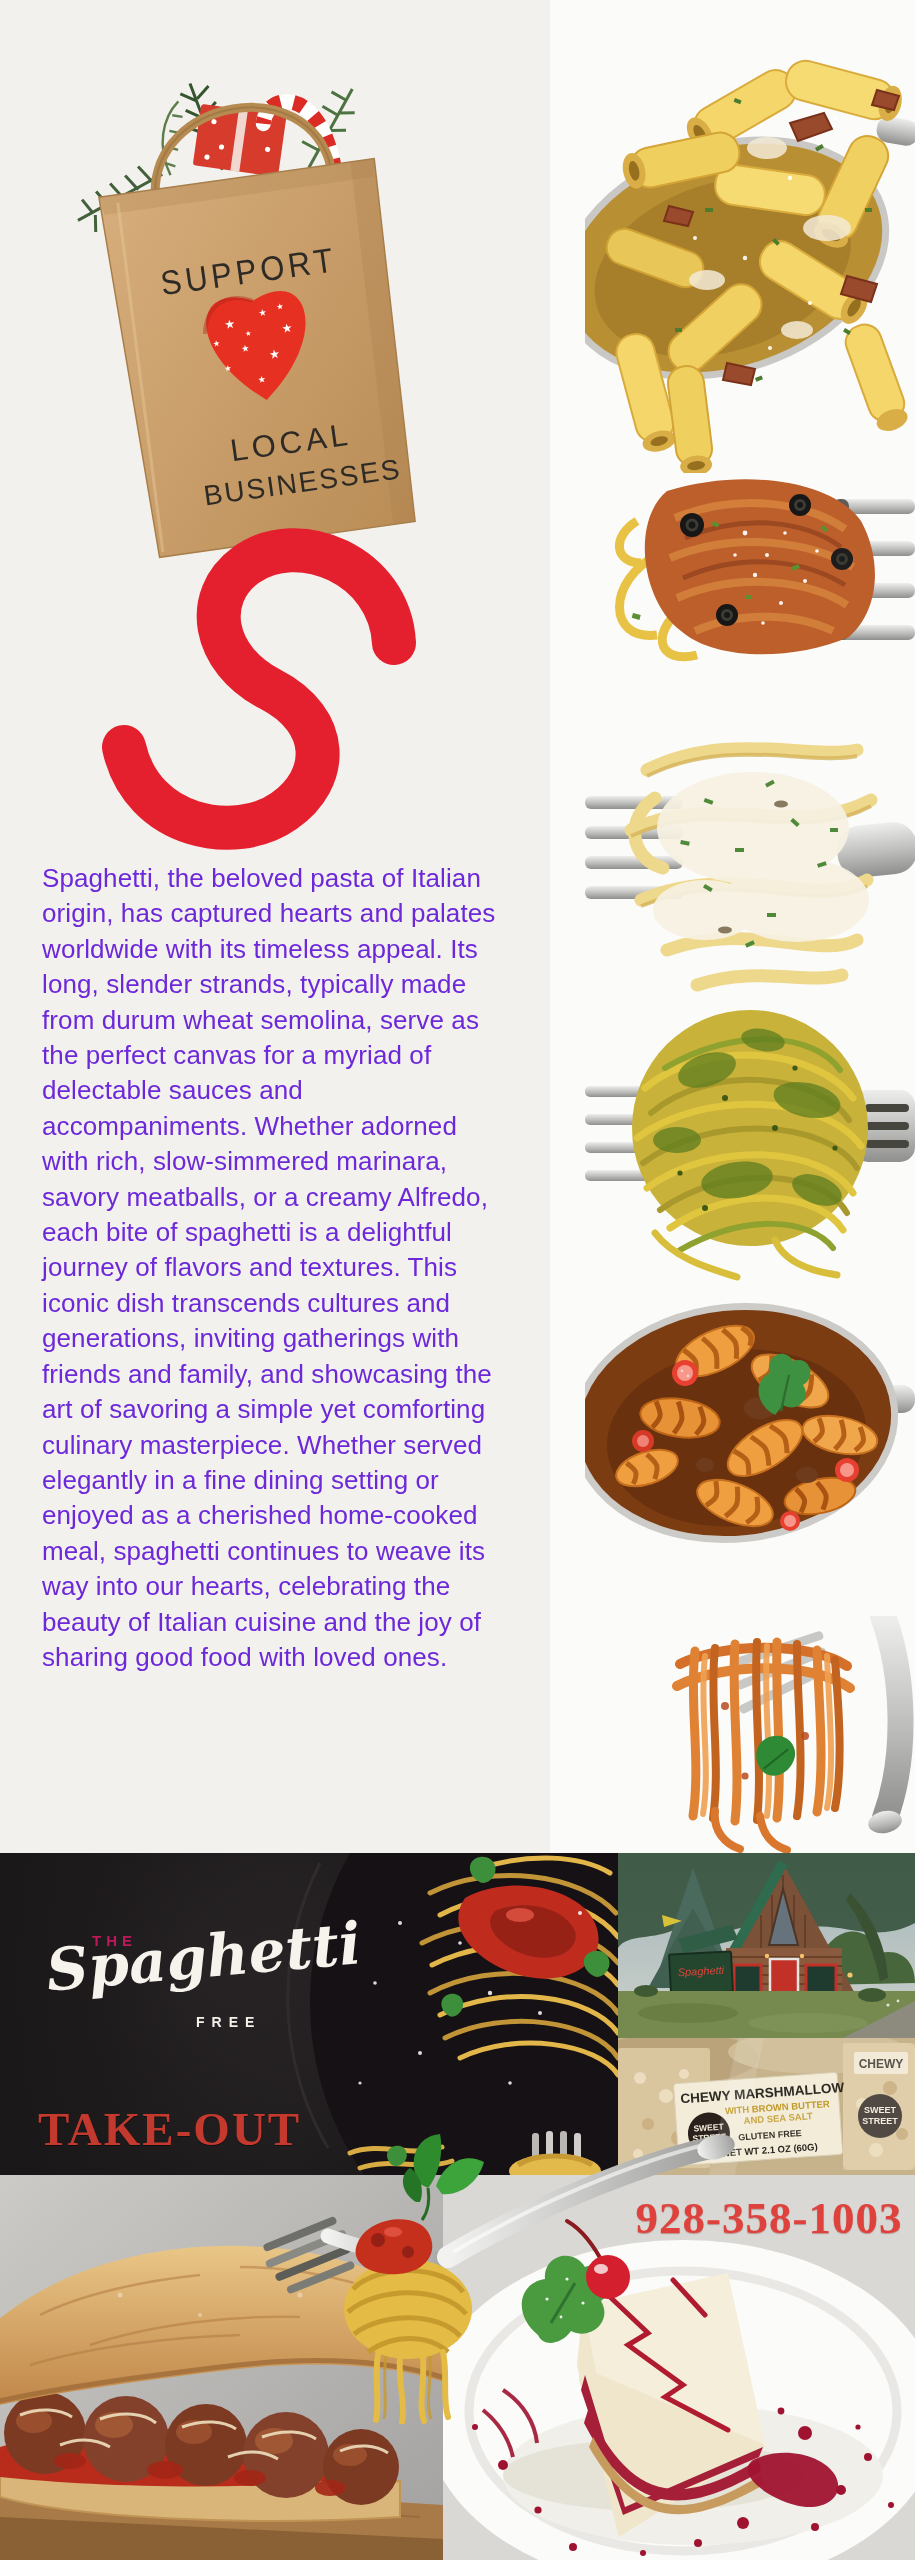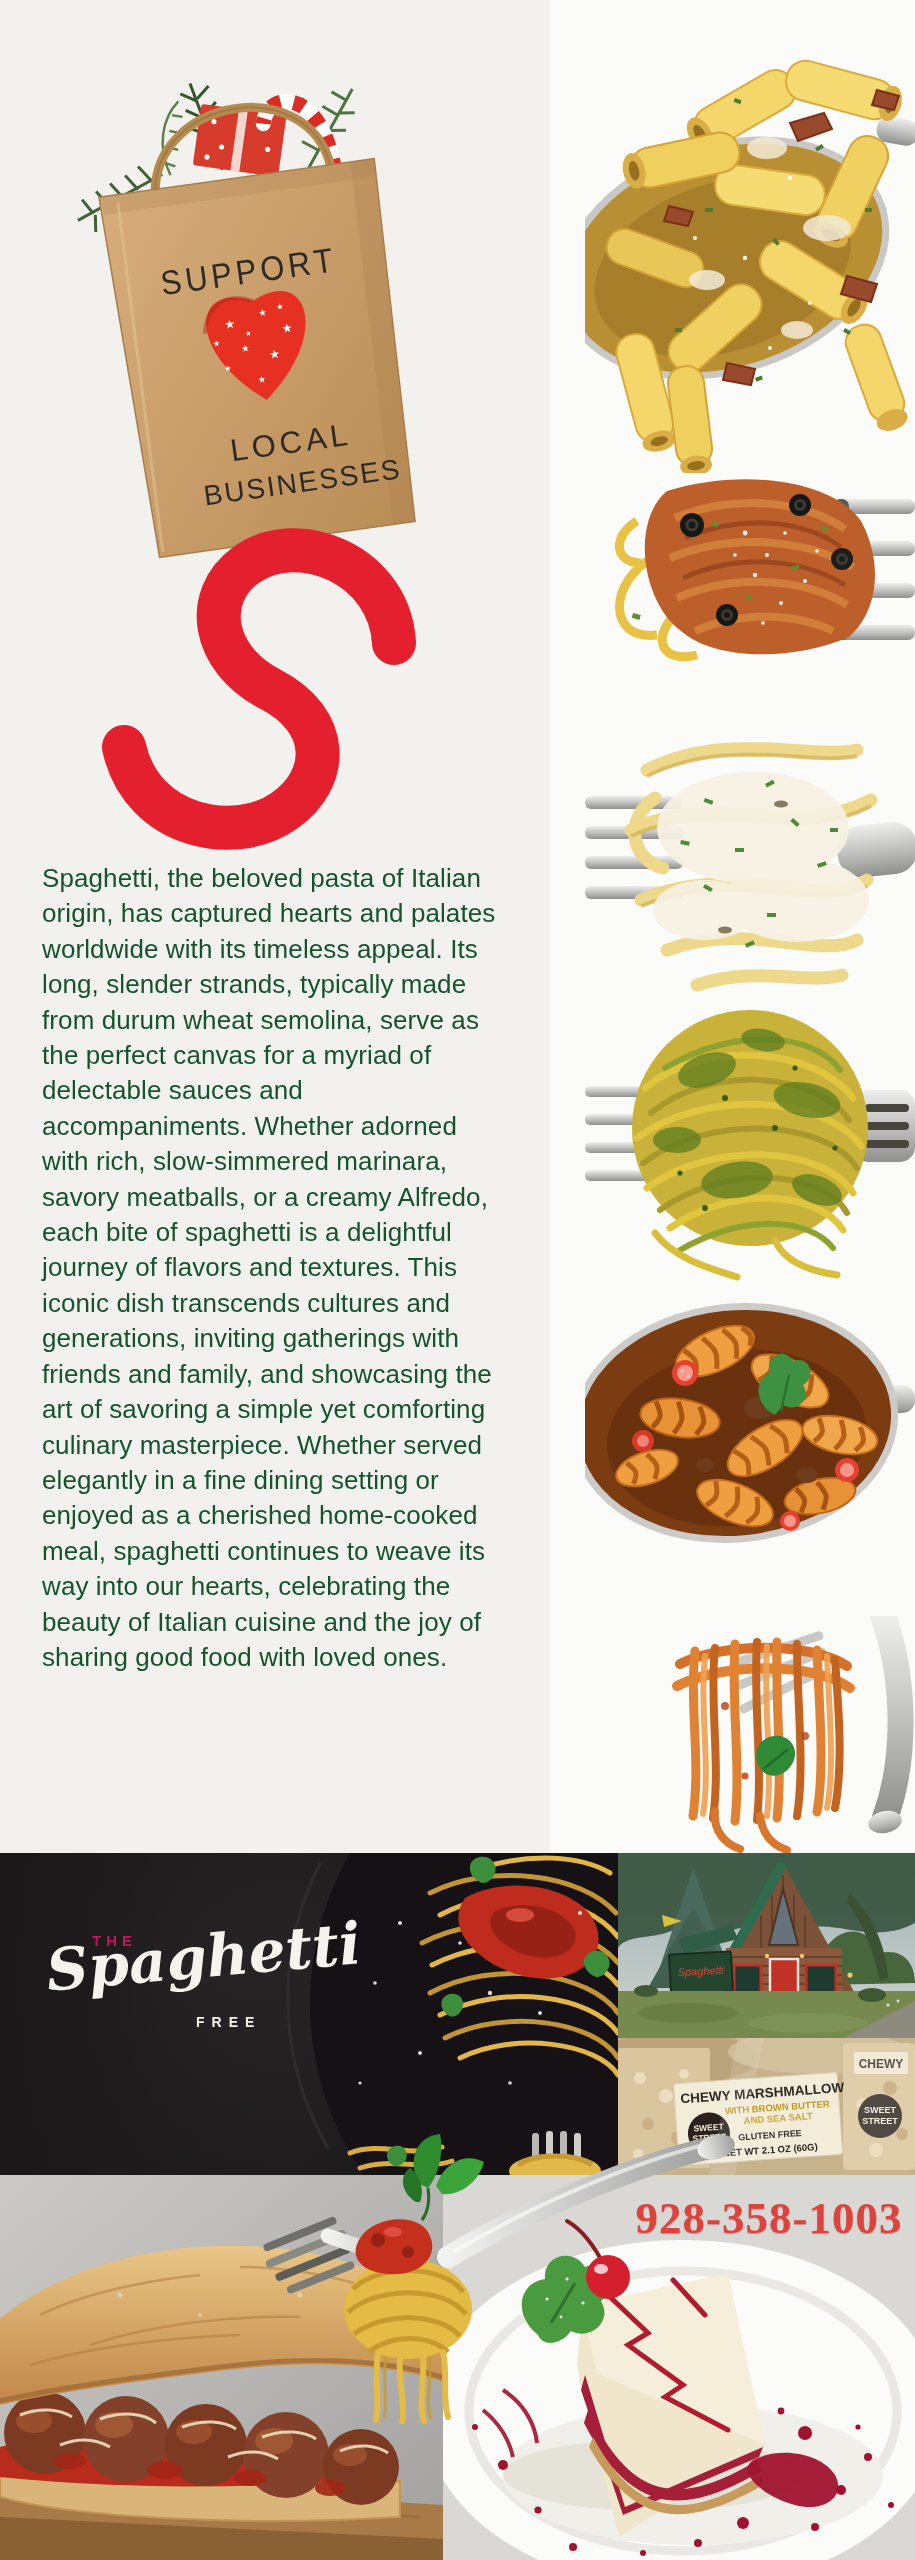--- a/index.html
+++ b/index.html
@@ -2,21 +2,21 @@
 <html><head>
 <meta charset="utf-8">
 <style>
   html,body{margin:0;padding:0;background:#e9e8e6;}
   .page{position:relative;width:915px;height:2560px;background:#f2f1ee;overflow:hidden;
         font-family:"Liberation Sans",sans-serif;}
   .abs{position:absolute;}
   
   .photo-strip{left:550px;top:0;width:365px;height:1853px;background:#fbfbfa;}
   
-  .article{left:42px;top:861px;width:458px;font-size:26px;line-height:35.4px;color:#14532d;
+  .article{left:42px;top:861px;width:458px;font-size:26px;line-height:35.4px;color:#6d28d9;
            letter-spacing:.1px;}
   
   .promo{left:0;top:1853px;width:618px;height:322px;overflow:hidden;
          background:radial-gradient(circle at 32% 38%, #2b2729 0%, #1c191b 62%, #141113 100%);}
   .brand-the{left:92px;top:1932px;font-size:15px;letter-spacing:5px;font-weight:bold;color:#be185d;}
   .brand-name{left:46px;top:1923px;font-size:58px;font-style:italic;font-weight:600;
               font-family:"DejaVu Serif",serif;color:#f6f3ed;transform:rotate(-5deg);}
   .brand-shack{left:196px;top:2014px;font-size:14px;letter-spacing:7px;font-weight:bold;color:#f3f0ea;}
   .promo-line{left:38px;width:330px;font-family:"Liberation Serif",serif;font-weight:bold;
               font-size:47px;letter-spacing:2px;color:#c3392e;text-shadow:0 1px 0 rgba(0,0,0,.45);}
@@ -552,20 +552,21 @@
         <ellipse cx="275" cy="318" rx="46" ry="17" fill="#e2b94b"></ellipse>
         <path d="M238 312 C255 300 295 300 312 312" fill="none" stroke="#c79a33" stroke-width="5"></path>
       </g>
     </svg>
 
     <div class="abs" style="left:0;top:0;width:300px;height:322px;background:linear-gradient(90deg,rgba(26,23,25,.9),rgba(26,23,25,0));"></div>
   </div>
   <div class="abs brand-the">THE</div>
   <div class="abs brand-name">Spaghetti</div>
   <div class="abs brand-shack">FREE</div>
+  <div class="abs promo-line takeout">TAKE-OUT</div>
 
   <div class="abs cabin-box">
     <svg width="297" height="185" viewBox="0 0 297 185">
       <rect width="297" height="185" fill="url(#sky)"></rect>
       <g>
         <path d="M0 0 H297 V70 C250 95 210 60 180 80 C140 55 100 95 60 75 C35 88 10 80 0 95 Z" fill="#35523c" opacity=".9"></path>
         <path d="M40 120 L75 15 L112 120 Z" fill="#4a6a5e"></path>
         <path d="M30 135 L75 55 L120 135 Z" fill="#416052"></path>
         <path d="M200 110 C215 70 250 70 262 100 C285 95 297 110 297 130 L200 132 Z" fill="#47663c"></path>
         <path d="M232 40 C252 60 268 90 270 125 L262 128 C255 95 242 65 228 48 Z" fill="#3a5232"></path>

